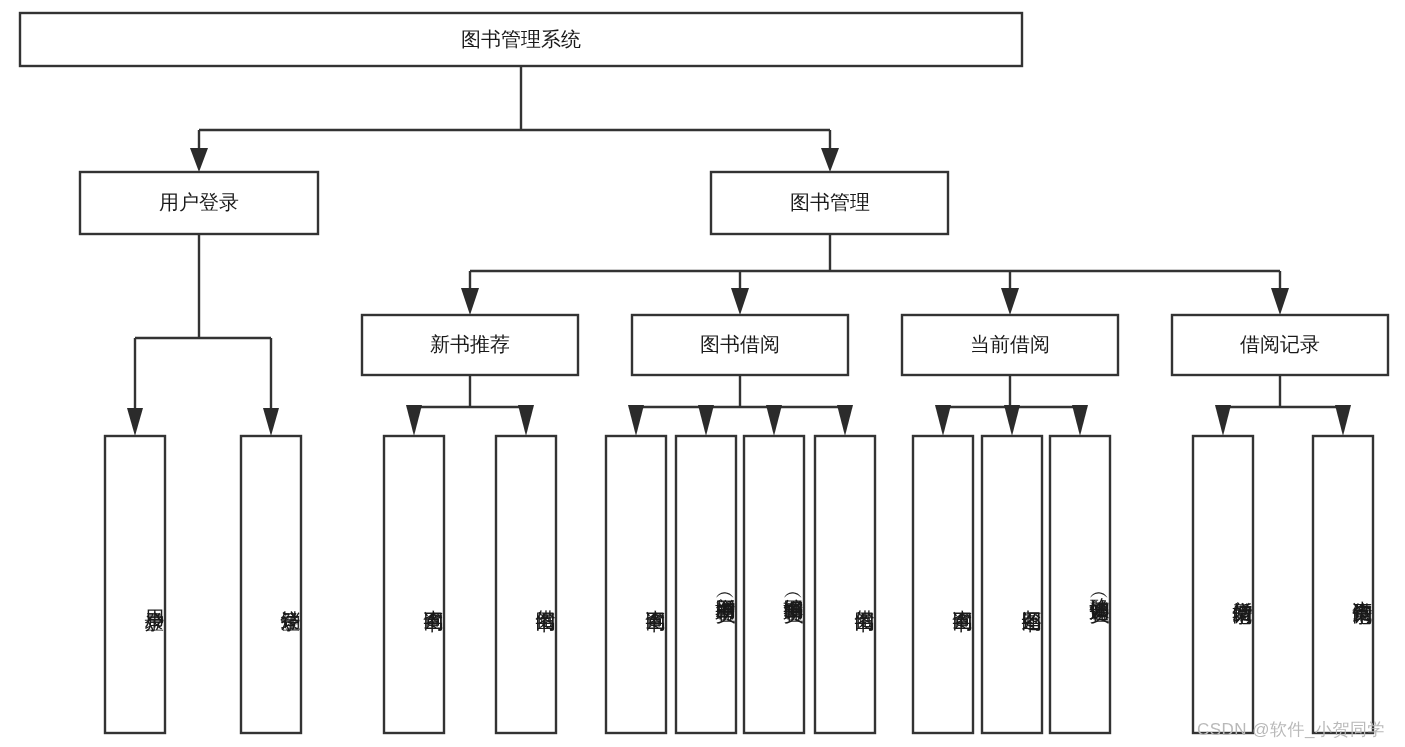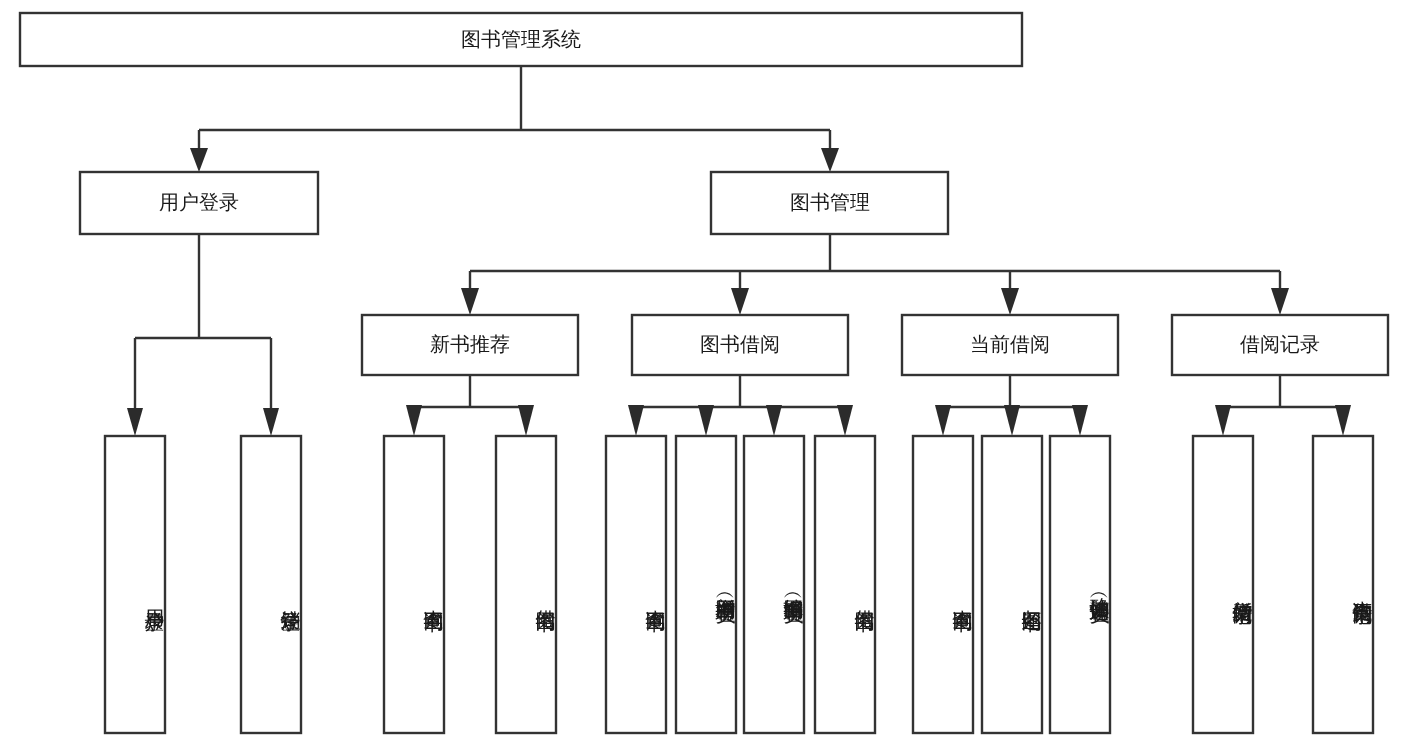--- a/index.html
+++ b/index.html
@@ -173,14 +173,15 @@
   <div class="node-label-v" style="left:606px; top:466px; width:60px; height:260px;">查询图书</div>
   <div class="node-label-v" style="left:676px; top:443px; width:60px; height:286px;">新增图书（管理员）</div>
   <div class="node-label-v" style="left:744px; top:443px; width:60px; height:286px;">编辑图书（管理员）</div>
   <div class="node-label-v" style="left:815px; top:466px; width:60px; height:260px;">借阅图书</div>
   <div class="node-label-v" style="left:913px; top:466px; width:60px; height:260px;">查询图书</div>
   <div class="node-label-v" style="left:982px; top:466px; width:60px; height:260px;">归还图书</div>
   <div class="node-label-v" style="left:1050px; top:443px; width:60px; height:286px;">确认归还（管理员）</div>
   <div class="node-label-v" style="left:1193px; top:450px; width:60px; height:276px;">新增借阅记录</div>
   <div class="node-label-v" style="left:1313px; top:450px; width:60px; height:276px;">查询借阅记录</div>
 
+  <div class="watermark">CSDN @软件_小贺同学</div>
 
 </div>
 
 </body></html>

